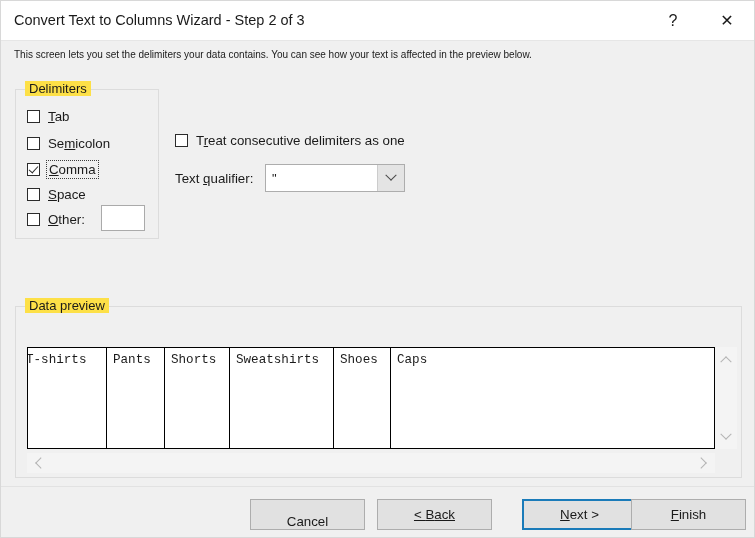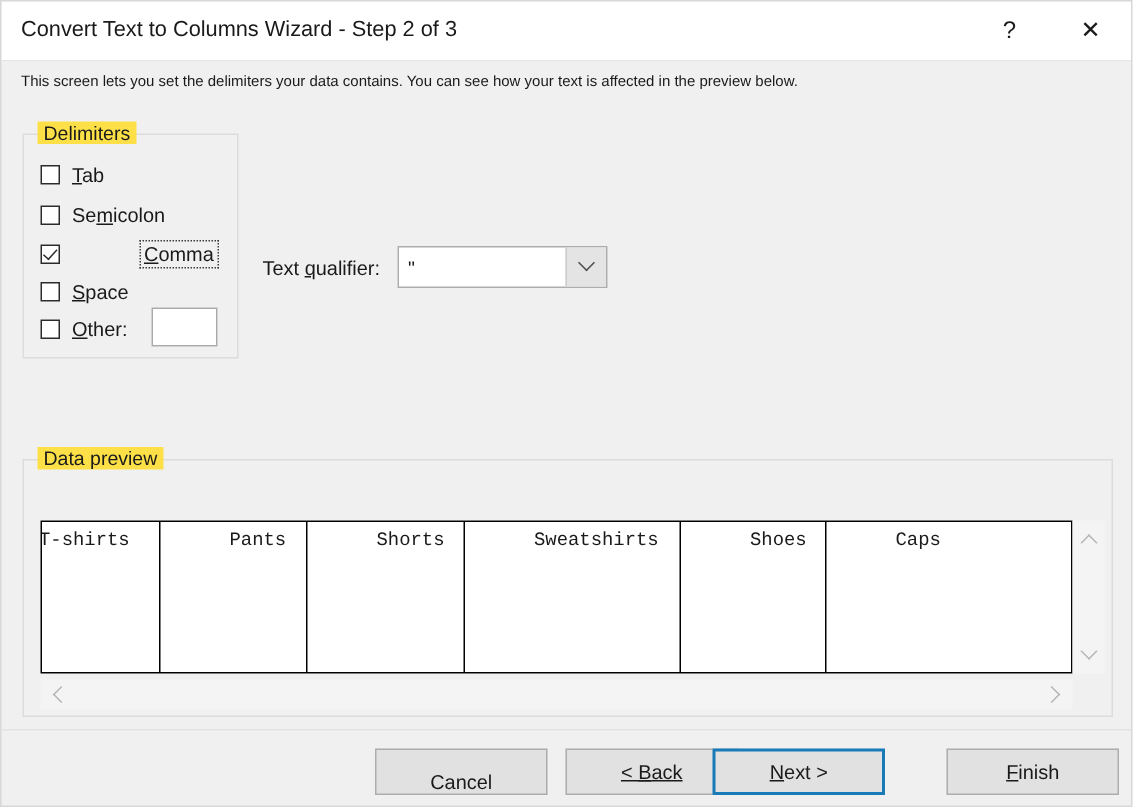--- a/index.html
+++ b/index.html
@@ -147,21 +147,21 @@
   .cb-label u { text-decoration: underline; text-underline-offset: 1px; }
   .focusring {
     outline: 1px dotted #3c3c3c;
     outline-offset: 1px;
     padding: 0 1px;
   }
 
   
   #row-tab        { left: 26px; top: 106px; }
   #row-semicolon  { left: 26px; top: 133px; }
-  #row-comma      { left: 26px; top: 159px; gap: 47px; }
+  #row-comma      { left: 26px; top: 159px; }
   #row-space      { left: 26px; top: 184px; }
   #row-other      { left: 26px; top: 209px; }
 
   #other-input {
     position: absolute;
     left: 100px;
     top: 204px;
     width: 44px;
     height: 26px;
     box-sizing: border-box;
@@ -246,21 +246,20 @@
     border: 1px solid #000000;
     background: #ffffff;
     overflow: hidden;
   }
   #preview-inner {
     position: relative;
     width: 100%;
     height: 100%;
     display: flex;
     align-items: stretch;
-    gap: 40px;
   }
   .pv-col {
     position: relative;
     box-sizing: border-box;
     border-right: 1px solid #000000;
     height: 100%;
     flex: 0 0 auto;
     overflow: hidden;
   }
   .pv-col:last-child { border-right: none; flex: 1 1 auto; }
@@ -347,21 +346,21 @@
     white-space: nowrap;
     padding: 0;
   }
   .btn u { text-decoration: underline; text-underline-offset: 1px; }
   .btn.default {
     border: 2px solid #1a7bb9;
     background: #e1e1e1;
   }
   #btn-cancel { left: 249px; width: 115px; align-items: flex-end; }
   #btn-back   { left: 376px; width: 115px; text-decoration: underline; }
-  #btn-next   { left: 474px; width: 115px; }
+  #btn-next   { left: 521px; width: 115px; }
   #btn-finish { left: 630px; width: 115px; }
 </style>
 </head>
 <body>
 
 <div class="dialog">
 
   <div class="titlebar">
     <div class="title-text">Convert Text to Columns Wizard - Step 2 of 3</div>
     <div class="title-btn title-help">
@@ -398,20 +397,24 @@
     <span class="cb-label"><u>S</u><span>pace</span></span>
   </div>
 
   <div class="checkrow" id="row-other">
     <span class="cbox"></span>
     <span class="cb-label"><u>O</u><span>ther:</span></span>
   </div>
 
   <input id="other-input" type="text" value="" style="">
 
+  <div class="checkrow" id="row-consecutive">
+    <span class="cbox"></span>
+    <span class="cb-label"><span>T</span><u>r</u><span>eat consecutive delimiters as one</span></span>
+  </div>
 
   <div id="qualifier-label"><span>Text </span><u>q</u><span>ualifier:</span></div>
 
   <div class="combo">
     <span class="combo-value">"</span>
     <span class="combo-arrow">
       <span class="chev chev-down"></span>
     </span>
   </div>
 

